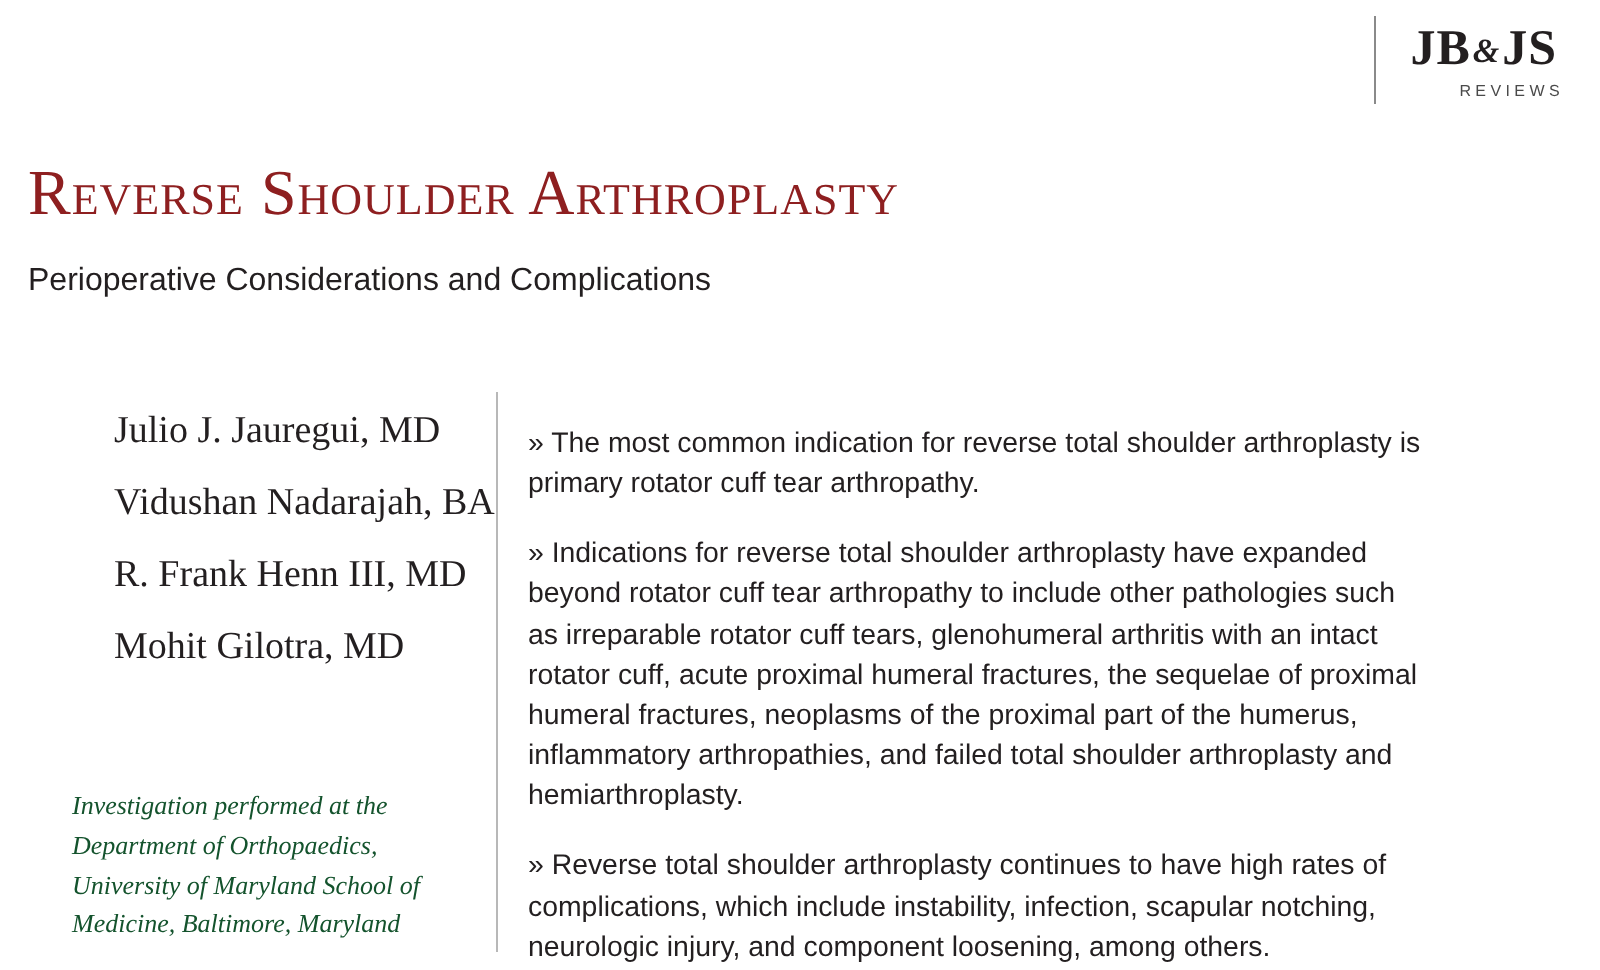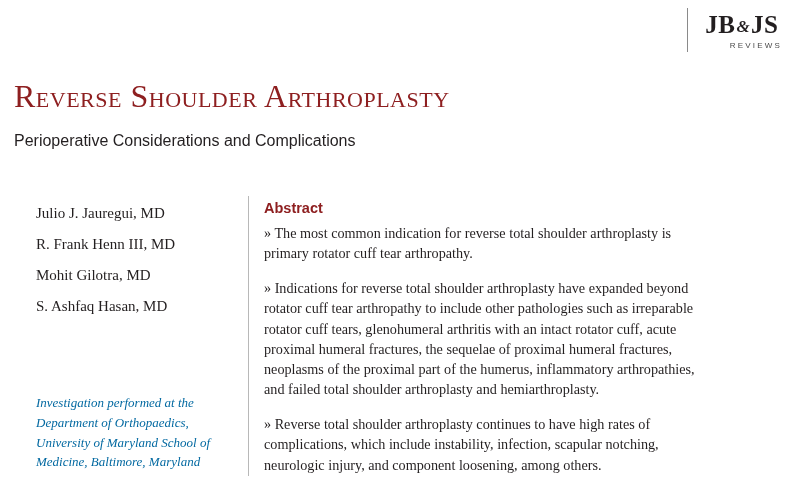--- a/index.html
+++ b/index.html
@@ -89,35 +89,36 @@
 
   
   .authors {
     position: absolute;
     left: 36px;
     top: 205px;
     width: 200px;
   }
   .author {
     font-family: "Liberation Serif", serif;
-    font-size: 15px;
+    font-size: 19px;
     color: #231f20;
     margin-bottom: 14px;
     white-space: nowrap;
+    margin-left: 21px;
   }
   .affiliation {
     position: absolute;
     left: 36px;
     top: 393px;
     width: 205px;
     font-family: "Liberation Serif", serif;
     font-style: italic;
     font-size: 13px;
     line-height: 1.52;
-    color: #0369a1;
+    color: #14532d;
   }
 
   
   .divider {
     position: absolute;
     left: 248px;
     top: 196px;
     width: 1px;
     height: 280px;
     background: #b8b8b8;
@@ -131,25 +132,25 @@
     width: 452px;
   }
   .abstract-heading {
     font-family: "Liberation Sans", sans-serif;
     font-weight: bold;
     font-size: 14.5px;
     color: #8e1f20;
     margin-bottom: 7px;
   }
   .abstract-p {
-    font-family: Liberation Serif, serif;
+    font-family: Liberation Sans, sans-serif;
     font-size: 14.2px;
     line-height: 1.42;
     color: #231f20;
-    margin: 0 0 15px 0;
+    margin: 12px 0 15px 0;
     text-align: left;
   }
   .abstract-p:last-child { margin-bottom: 0; }
 </style>
 </head>
 <body>
 
 <div class="logo-block">
   <div class="logo-rule"></div>
   <div class="logo-text-wrap">
@@ -160,27 +161,26 @@
     </div>
     <div class="logo-sub">REVIEWS</div>
   </div>
 </div>
 
 <div class="title">Reverse Shoulder Arthroplasty</div>
 <div class="subtitle">Perioperative Considerations and Complications</div>
 
 <div class="authors">
   <div class="author">Julio J. Jauregui, MD</div>
+  <div class="author">Vidushan Nadarajah, BA</div>
   <div class="author">R. Frank Henn III, MD</div>
   <div class="author">Mohit Gilotra, MD</div>
-  <div class="author">S. Ashfaq Hasan, MD</div>
 </div>
 
 <div class="affiliation">Investigation performed at the Department of Orthopaedics, University of Maryland School of Medicine, Baltimore, Maryland</div>
 
 <div class="divider"></div>
 
 <div class="abstract">
-  <div class="abstract-heading">Abstract</div>
   <p class="abstract-p">» The most common indication for reverse total shoulder arthroplasty is primary rotator cuff tear arthropathy.</p>
   <p class="abstract-p">» Indications for reverse total shoulder arthroplasty have expanded beyond rotator cuff tear arthropathy to include other pathologies such as irreparable rotator cuff tears, glenohumeral arthritis with an intact rotator cuff, acute proximal humeral fractures, the sequelae of proximal humeral fractures, neoplasms of the proximal part of the humerus, inflammatory arthropathies, and failed total shoulder arthroplasty and hemiarthroplasty.</p>
   <p class="abstract-p">» Reverse total shoulder arthroplasty continues to have high rates of complications, which include instability, infection, scapular notching, neurologic injury, and component loosening, among others.</p>
 </div>
 
 </body></html>

